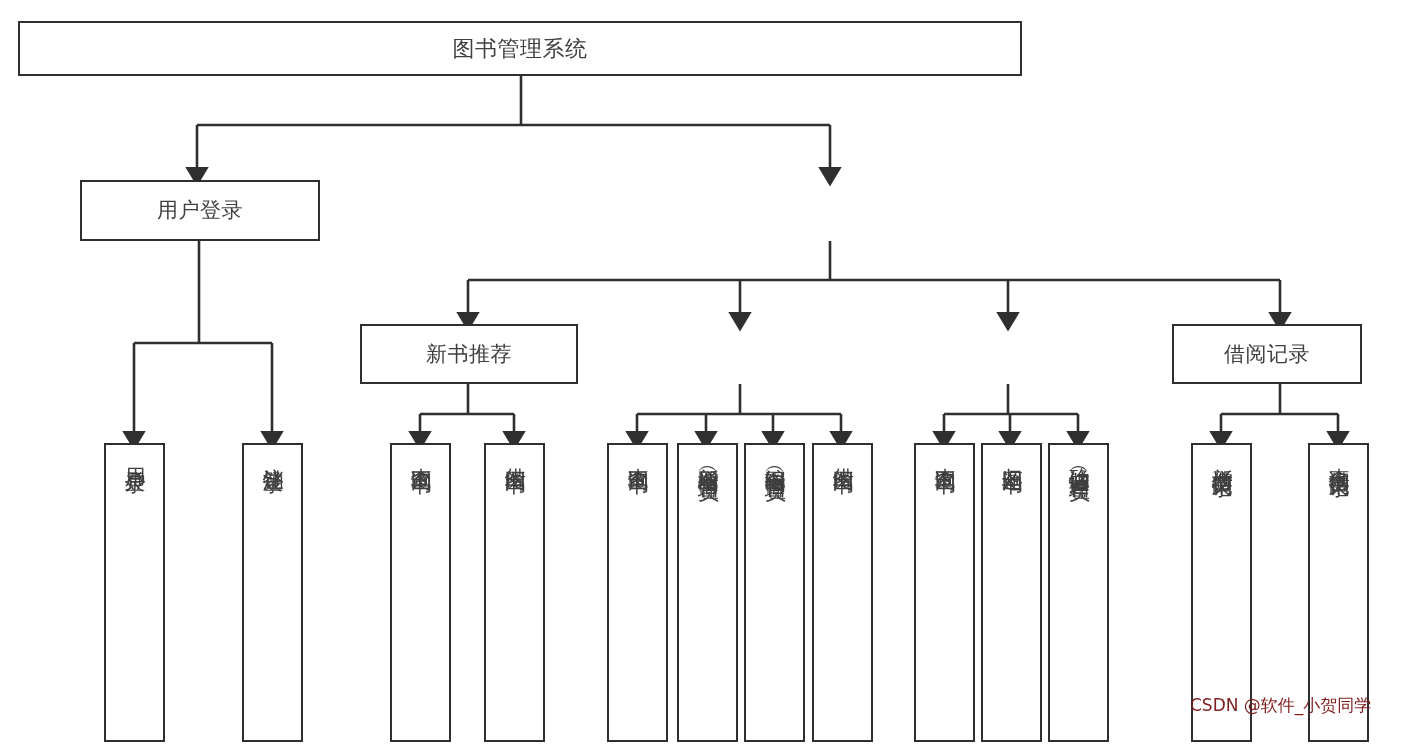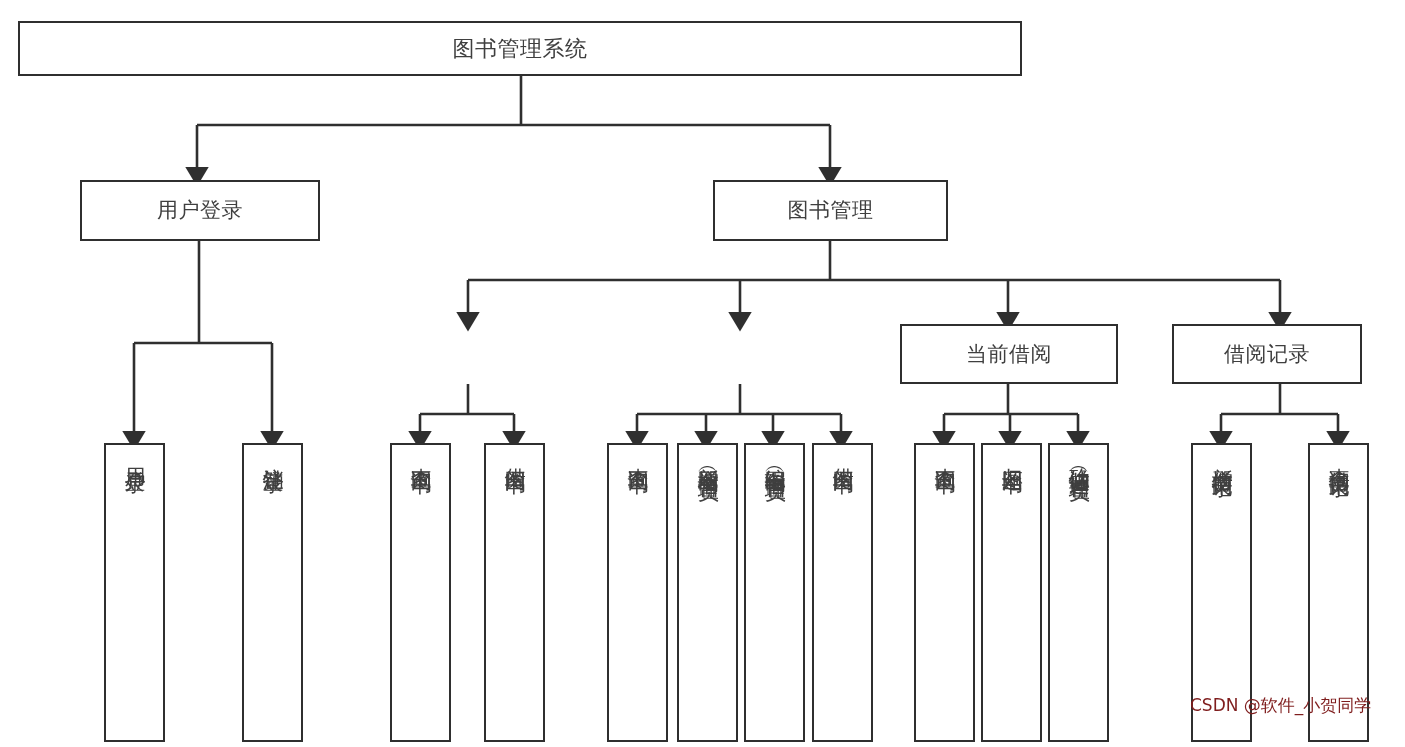--- a/index.html
+++ b/index.html
@@ -121,26 +121,23 @@
     </g>
   </svg>
 
   <div class="node h root" style="left:18px; top:13px; width:1004px; height:55px;">
     <span class="label">图书管理系统</span>
   </div>
 
   <div class="node h" style="left:80px; top:172px; width:240px; height:61px;">
     <span class="label">用户登录</span>
   </div>
-  <div class="node h" style="left:713px; top:172px; width:235px; height:61px;">
-    <span class="label">图书管理</span>
-  </div>
 
-  <div class="node h" style="left:900px; top:316px; width:218px; height:60px;">
-    <span class="label">当前借阅</span>
+  <div class="node h" style="left:360px; top:316px; width:218px; height:60px;">
+    <span class="label">新书推荐</span>
   </div>
   <div class="node h" style="left:1172px; top:316px; width:190px; height:60px;">
     <span class="label">借阅记录</span>
   </div>
 
   <div class="node v" style="left:104px; top:435px; width:61px; height:299px;">
     <span class="label">用户登录</span>
   </div>
   <div class="node v" style="left:242px; top:435px; width:61px; height:299px;">
     <span class="label">注销登录</span>

